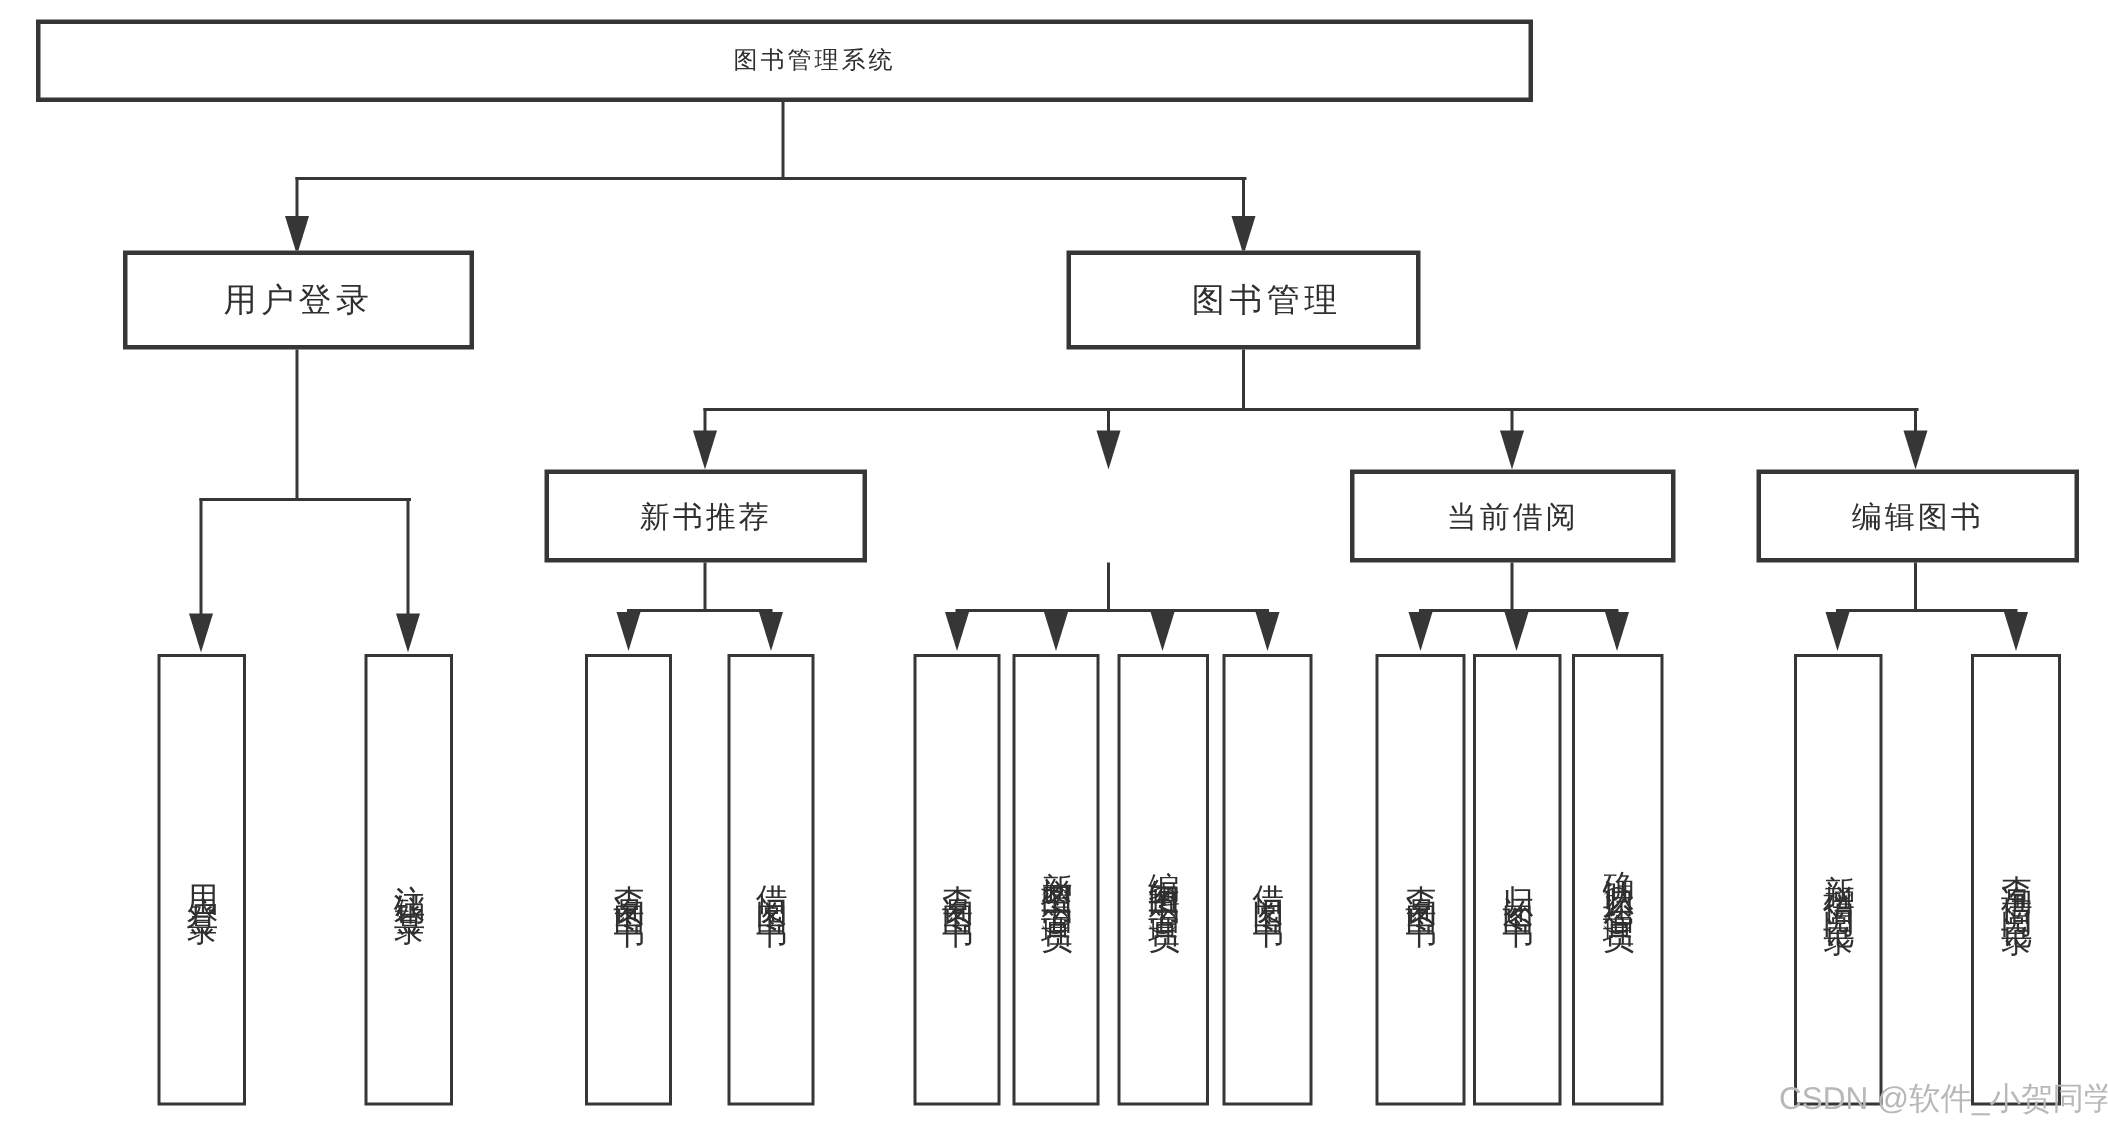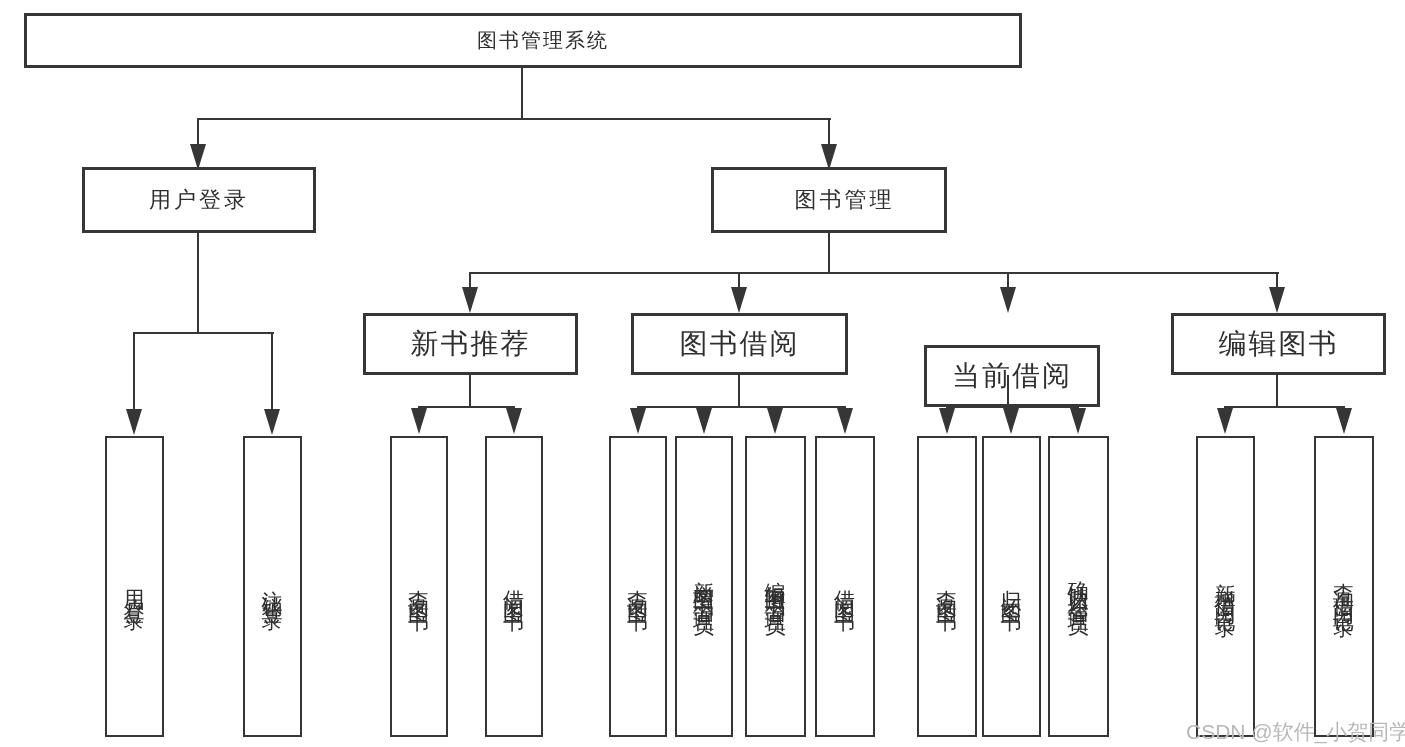--- a/index.html
+++ b/index.html
@@ -13,23 +13,23 @@
   body{font-family:"Liberation Sans","DejaVu Sans",sans-serif;}
   .stage{
     position:relative;width:1405px;height:747px;
     background:var(--background);overflow:hidden;
   }
   .box{
     position:absolute;background:#fff;border:3px solid var(--line);
     display:flex;align-items:center;justify-content:center;
     color:var(--text);letter-spacing:2px;white-space:nowrap;
   }
-  .box.root{font-size:20px;padding-left:40px;}
+  .box.root{font-size:16px;padding-left:40px;}
   .box.lvl2{font-size:22px;letter-spacing:3px;}
-  .box.lvl3{font-size:28px;}
+  .box.lvl3{font-size:20px;}
   .vbox{
     position:absolute;background:#fff;border:2px solid var(--line);
     display:flex;align-items:center;justify-content:center;
     color:var(--text);font-size:21px;
     writing-mode:vertical-rl;letter-spacing:7px;line-height:1;
   }
   .hline,.vline{position:absolute;background:var(--line);}
   .arrow{
     position:absolute;width:0;height:0;
     border-left:8px solid transparent;border-right:8px solid transparent;
@@ -77,24 +77,21 @@
   <div class="vline" style="left:738px;top:272px;width:2px;height:17px;"></div>
   <div class="arrow" style="left:731px;top:287px;"></div>
   <div class="vline" style="left:1007px;top:272px;width:2px;height:17px;"></div>
   <div class="arrow" style="left:1000px;top:287px;"></div>
   <div class="vline" style="left:1276px;top:272px;width:2px;height:17px;"></div>
   <div class="arrow" style="left:1269px;top:287px;"></div>
 
   <div class="box lvl3" style="left:363px;top:313px;width:215px;height:62px;">
     <span>新书推荐</span>
   </div>
-  <div class="box lvl3" style="left:631px;top:313px;width:217px;height:62px;">
-    <span>图书借阅</span>
-  </div>
-  <div class="box lvl3" style="left:924px;top:313px;width:176px;height:62px;margin-top:32px;">
+  <div class="box lvl3" style="left:900px;top:313px;width:217px;height:62px;">
     <span>当前借阅</span>
   </div>
   <div class="box lvl3" style="left:1171px;top:313px;width:215px;height:62px;">
     <span>编辑图书</span>
   </div>
 
   <div class="vline" style="left:469px;top:375px;width:2px;height:33px;"></div>
   <div class="hline" style="left:418px;top:406px;width:97px;height:2px;"></div>
   <div class="arrow" style="left:411px;top:408px;"></div>
   <div class="arrow" style="left:506px;top:408px;"></div>

